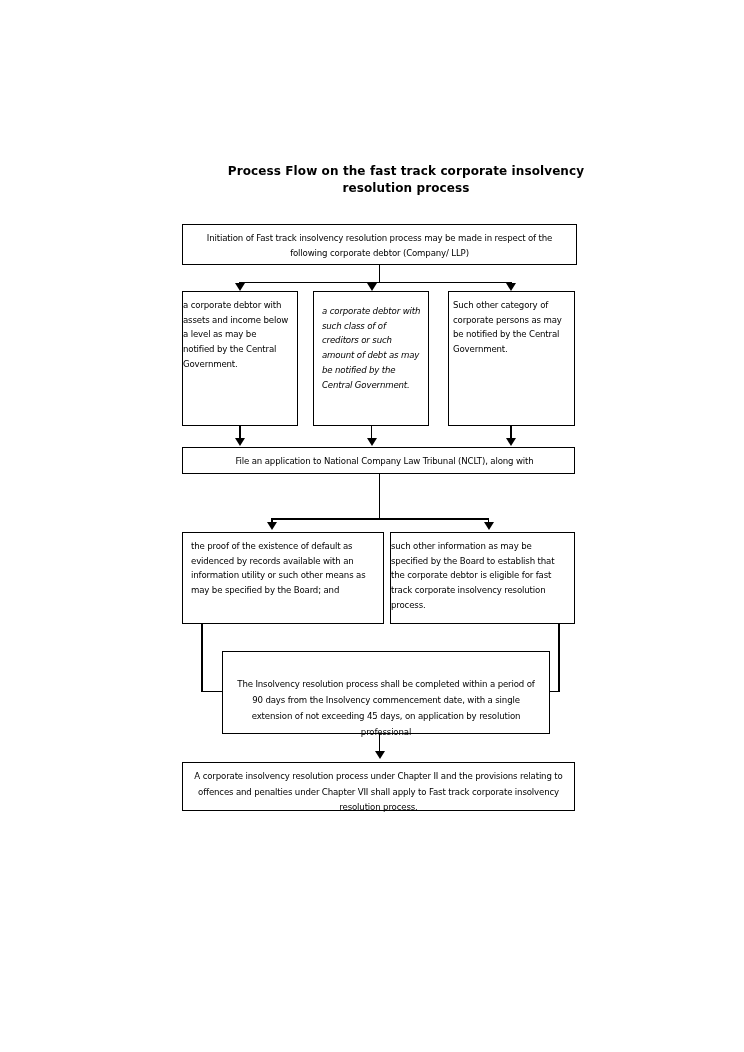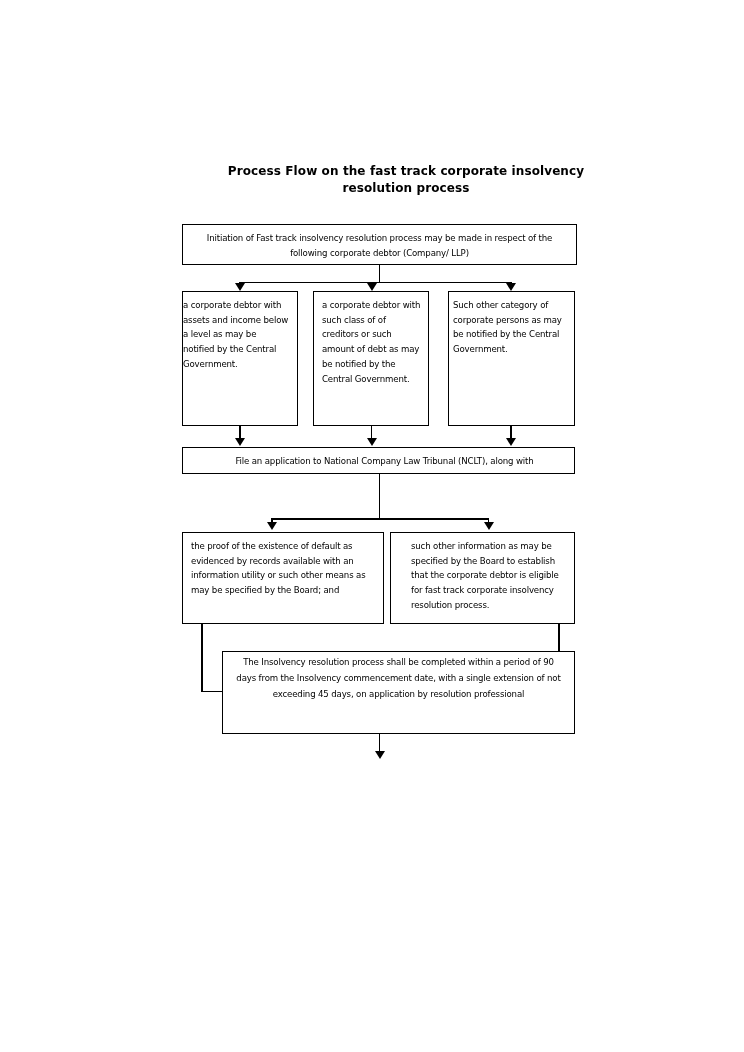--- a/index.html
+++ b/index.html
@@ -60,45 +60,46 @@
     padding: 6px 10px 0 10px;
   }
   #n-initiation .txt { text-align: center; }
 
   #n-cat1 {
     left: 182px; top: 291px; width: 116px; height: 135px;
     padding: 6px 7px 0 0;
   }
   #n-cat2 {
     left: 313px; top: 291px; width: 116px; height: 135px;
-    padding: 6px 7px 0 8px;
+    padding: 12px 7px 0 8px;
+    font-style: italic;
   }
   #n-cat3 {
     left: 448px; top: 291px; width: 127px; height: 135px;
     padding: 6px 7px 0 4px;
   }
 
   #n-file {
     left: 182px; top: 447px; width: 393px; height: 27px;
     padding: 6px 8px 0 20px;
   }
   #n-file .txt { text-align: center; }
 
   #n-proof {
     left: 182px; top: 532px; width: 202px; height: 92px;
     padding: 6px 6px 0 8px;
   }
   #n-info {
     left: 390px; top: 532px; width: 185px; height: 92px;
-    padding: 6px 6px 0 20px;
+    padding: 6px 6px 0 0;
   }
 
   #n-90days {
-    left: 222px; top: 651px; width: 353px; height: 83px;
-    padding: 2px 10px 0 10px;
+    left: 222px; top: 651px; width: 328px; height: 83px;
+    padding: 24px 10px 0 10px;
   }
   #n-90days .txt { text-align: center; line-height: 16px; }
 
   #n-chapter {
     left: 182px; top: 762px; width: 393px; height: 49px;
     padding: 6px 10px 0 10px;
   }
   #n-chapter .txt { text-align: center; line-height: 15.5px; }
 
   
@@ -183,14 +184,17 @@
   <div class="ln v" style="left:558px; top:624px; height:68px;"></div>
   <div class="ln h" style="left:535px; top:690.5px; width:24px;"></div>
 
   <div class="node center" id="n-90days">
     <span class="txt">The Insolvency resolution process shall be completed within a period of 90 days from the Insolvency commencement date, with a single extension of not exceeding 45 days, on application by resolution professional</span>
   </div>
 
   <div class="ln v" style="left:378.5px; top:734px; height:18px;"></div>
   <div class="arrow-down" style="left:374.5px; top:751px;"></div>
 
+  <div class="node center" id="n-chapter">
+    <span class="txt">A corporate insolvency resolution process under Chapter II and the provisions relating to offences and penalties under Chapter VII shall apply to Fast track corporate insolvency resolution process.</span>
+  </div>
 
 </div>
 
 </body></html>

